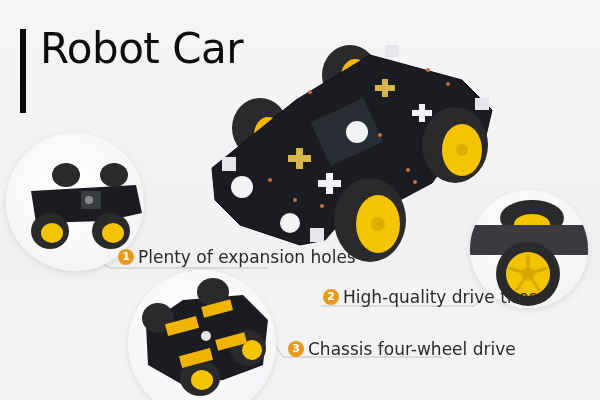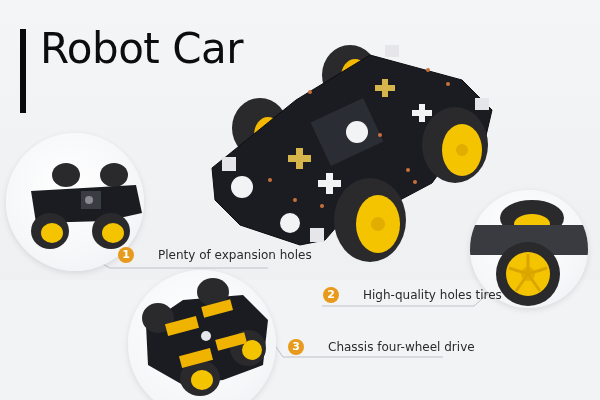--- a/index.html
+++ b/index.html
@@ -35,21 +35,21 @@
   .circle-3 { left: 128px; top: 270px; width: 148px; height: 148px; }
 
   
   .callout { position: absolute; display: flex; align-items: center; }
   .badge {
     width: 16px; height: 16px; border-radius: 50%;
     background: #e89a1c; color: #ffffff;
     font-size: 11px; line-height: 16px; text-align: center; font-weight: bold;
     margin-right: 4px; flex-shrink: 0;
   }
-  .callout-text { font-size: 12px; color: #2a2a2a; white-space: nowrap; margin-left: 20px; }
+  .callout-text { font-size: 17px; color: #2a2a2a; white-space: nowrap; }
   .callout-1 { left: 118px; top: 247px; }
   .callout-2 { left: 323px; top: 287px; }
   .callout-3 { left: 288px; top: 339px; }
 
   svg.lines { position: absolute; left: 0; top: 0; width: 600px; height: 400px; pointer-events: none; }
   svg.main-car { position: absolute; left: 200px; top: 40px; width: 300px; height: 240px; }
 </style>
 </head>
 <body>
 
@@ -170,19 +170,19 @@
       <circle cx="78" cy="66" r="5" fill="#e6e6ea"></circle>
     </svg>
   </div>
 
   <div class="callout callout-1">
     <span class="badge">1</span>
     <span class="callout-text">Plenty of expansion holes</span>
   </div>
   <div class="callout callout-2">
     <span class="badge">2</span>
-    <span class="callout-text">High-quality holes tires</span>
+    <span class="callout-text">High-quality drive tires</span>
   </div>
   <div class="callout callout-3">
     <span class="badge">3</span>
     <span class="callout-text">Chassis four-wheel drive</span>
   </div>
 </div>
 
 </body></html>

